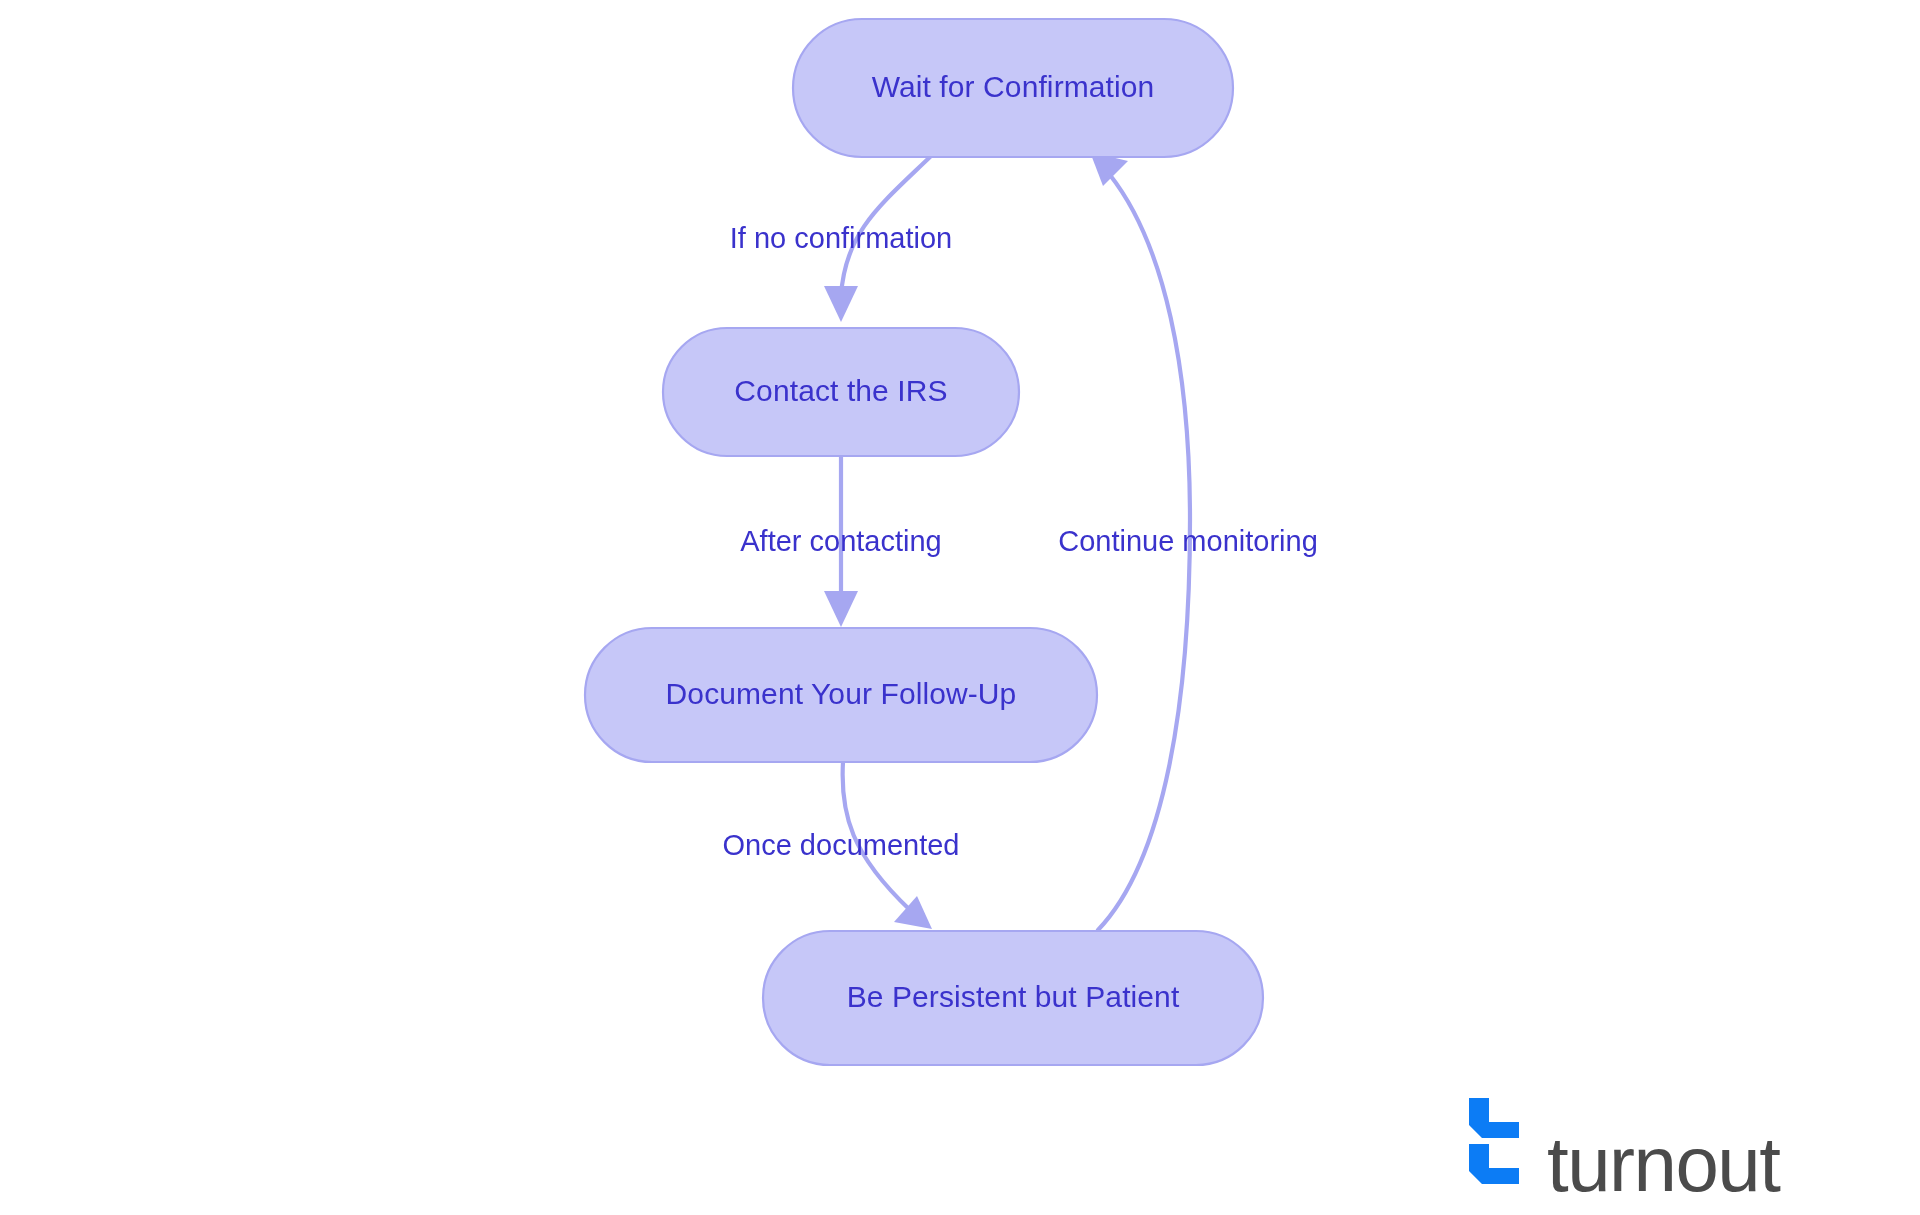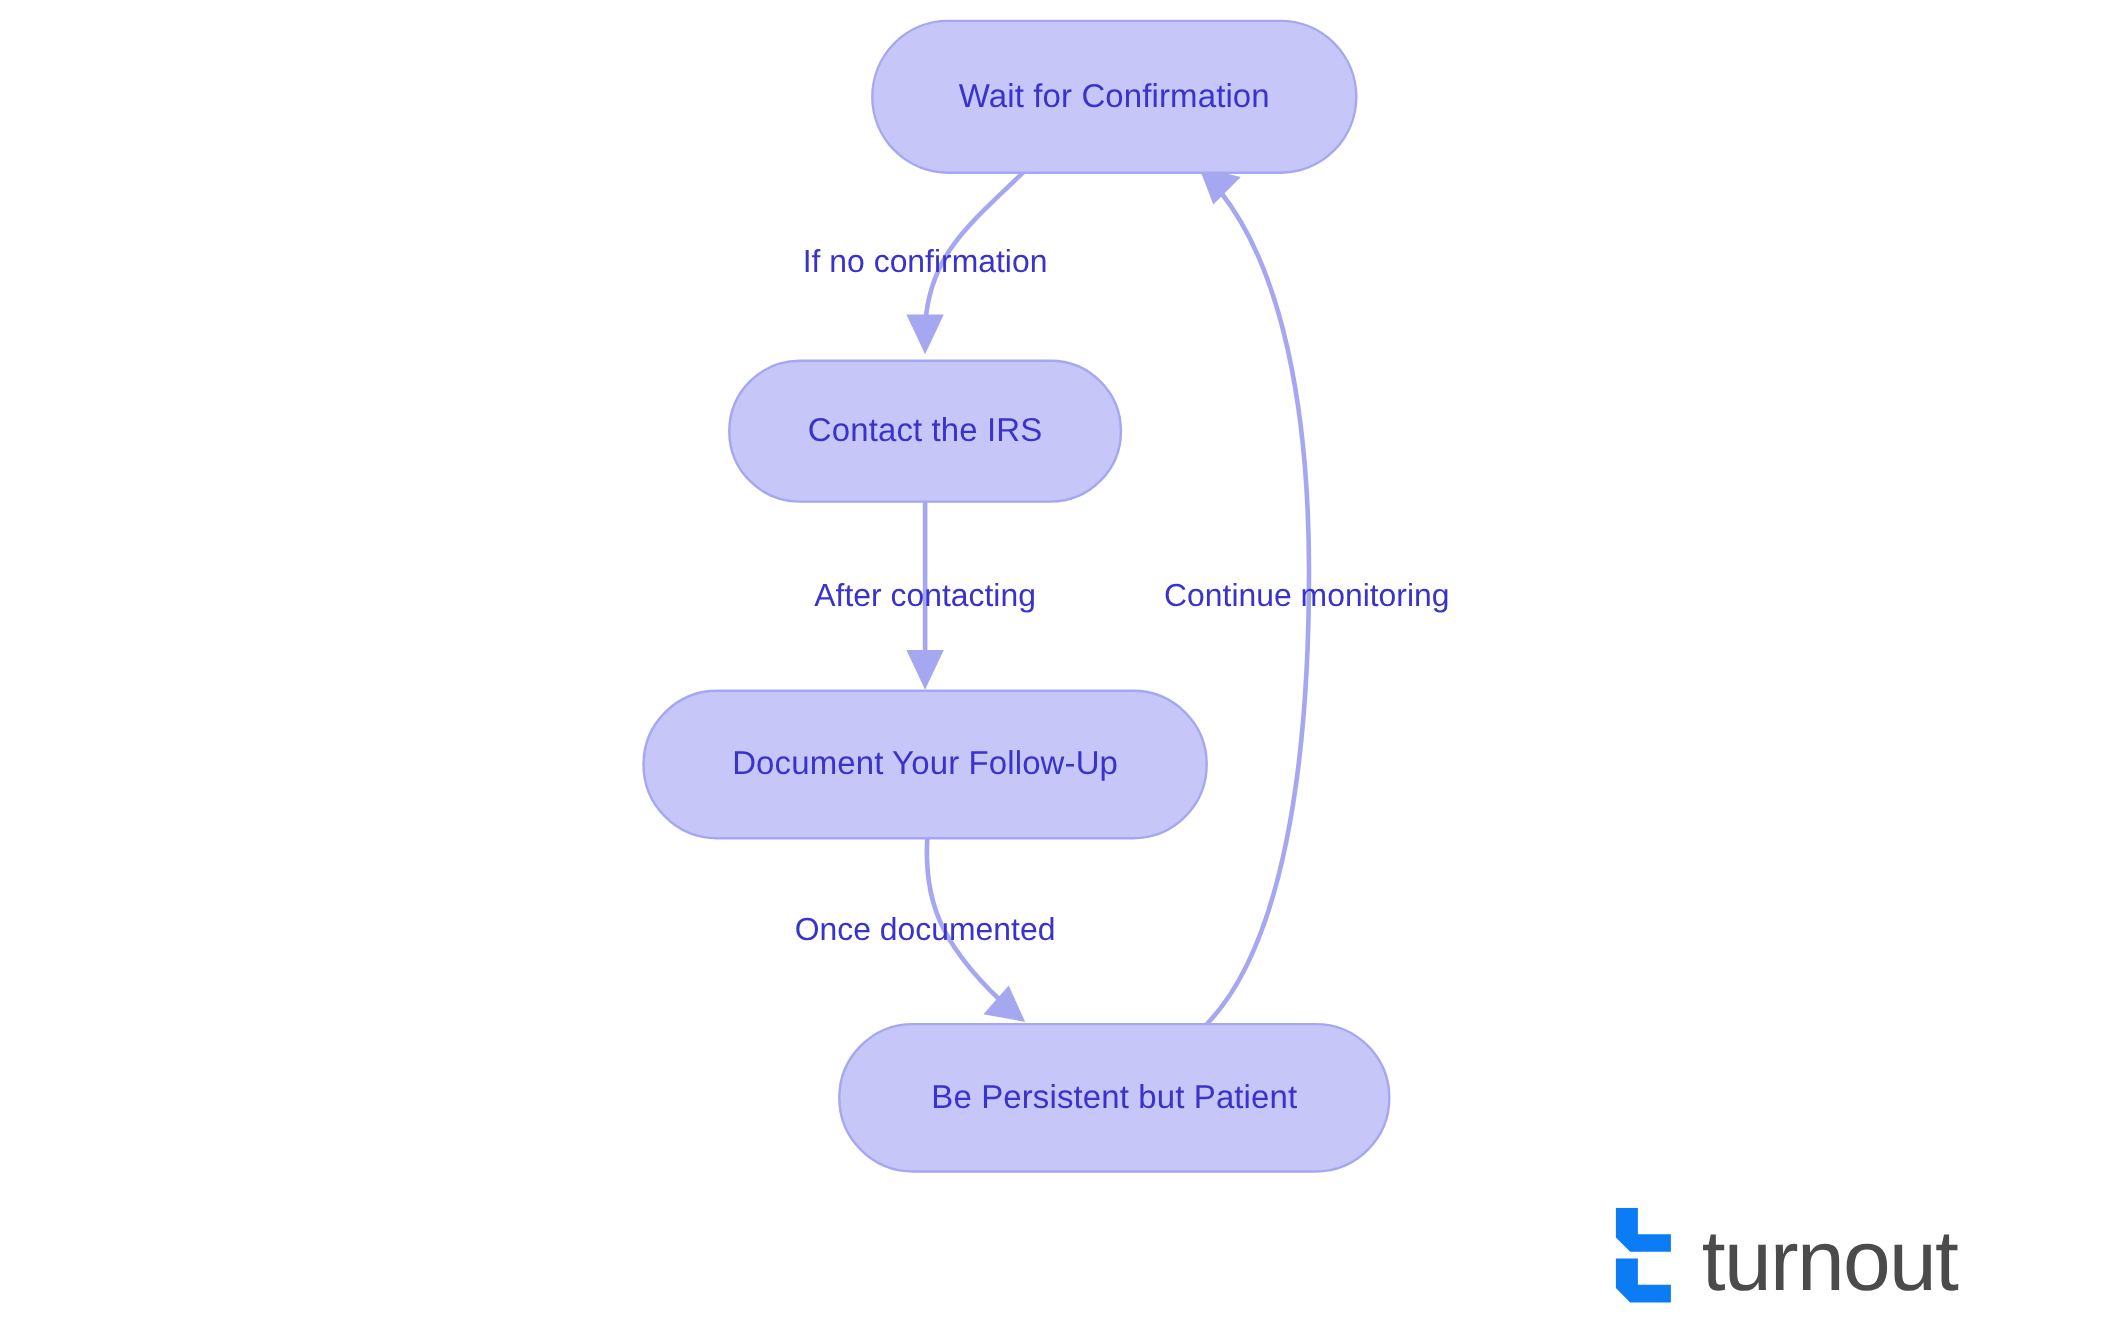--- a/index.html
+++ b/index.html
@@ -73,21 +73,21 @@
     display: block;
   }
   #brand-logo .logo-wordmark {
     font-family: "Liberation Sans", sans-serif;
     font-size: 78px;
     color: #4b4b4b;
     line-height: 1;
     letter-spacing: -1.5px;
     white-space: nowrap;
     position: relative;
-    top: 2px;
+    top: 20px;
   }
 </style>
 </head>
 <body>
 
 <div id="diagram-root">
 
   <svg id="flow-svg" viewBox="0 0 1920 1215" xmlns="http://www.w3.org/2000/svg">
 
     <g>

